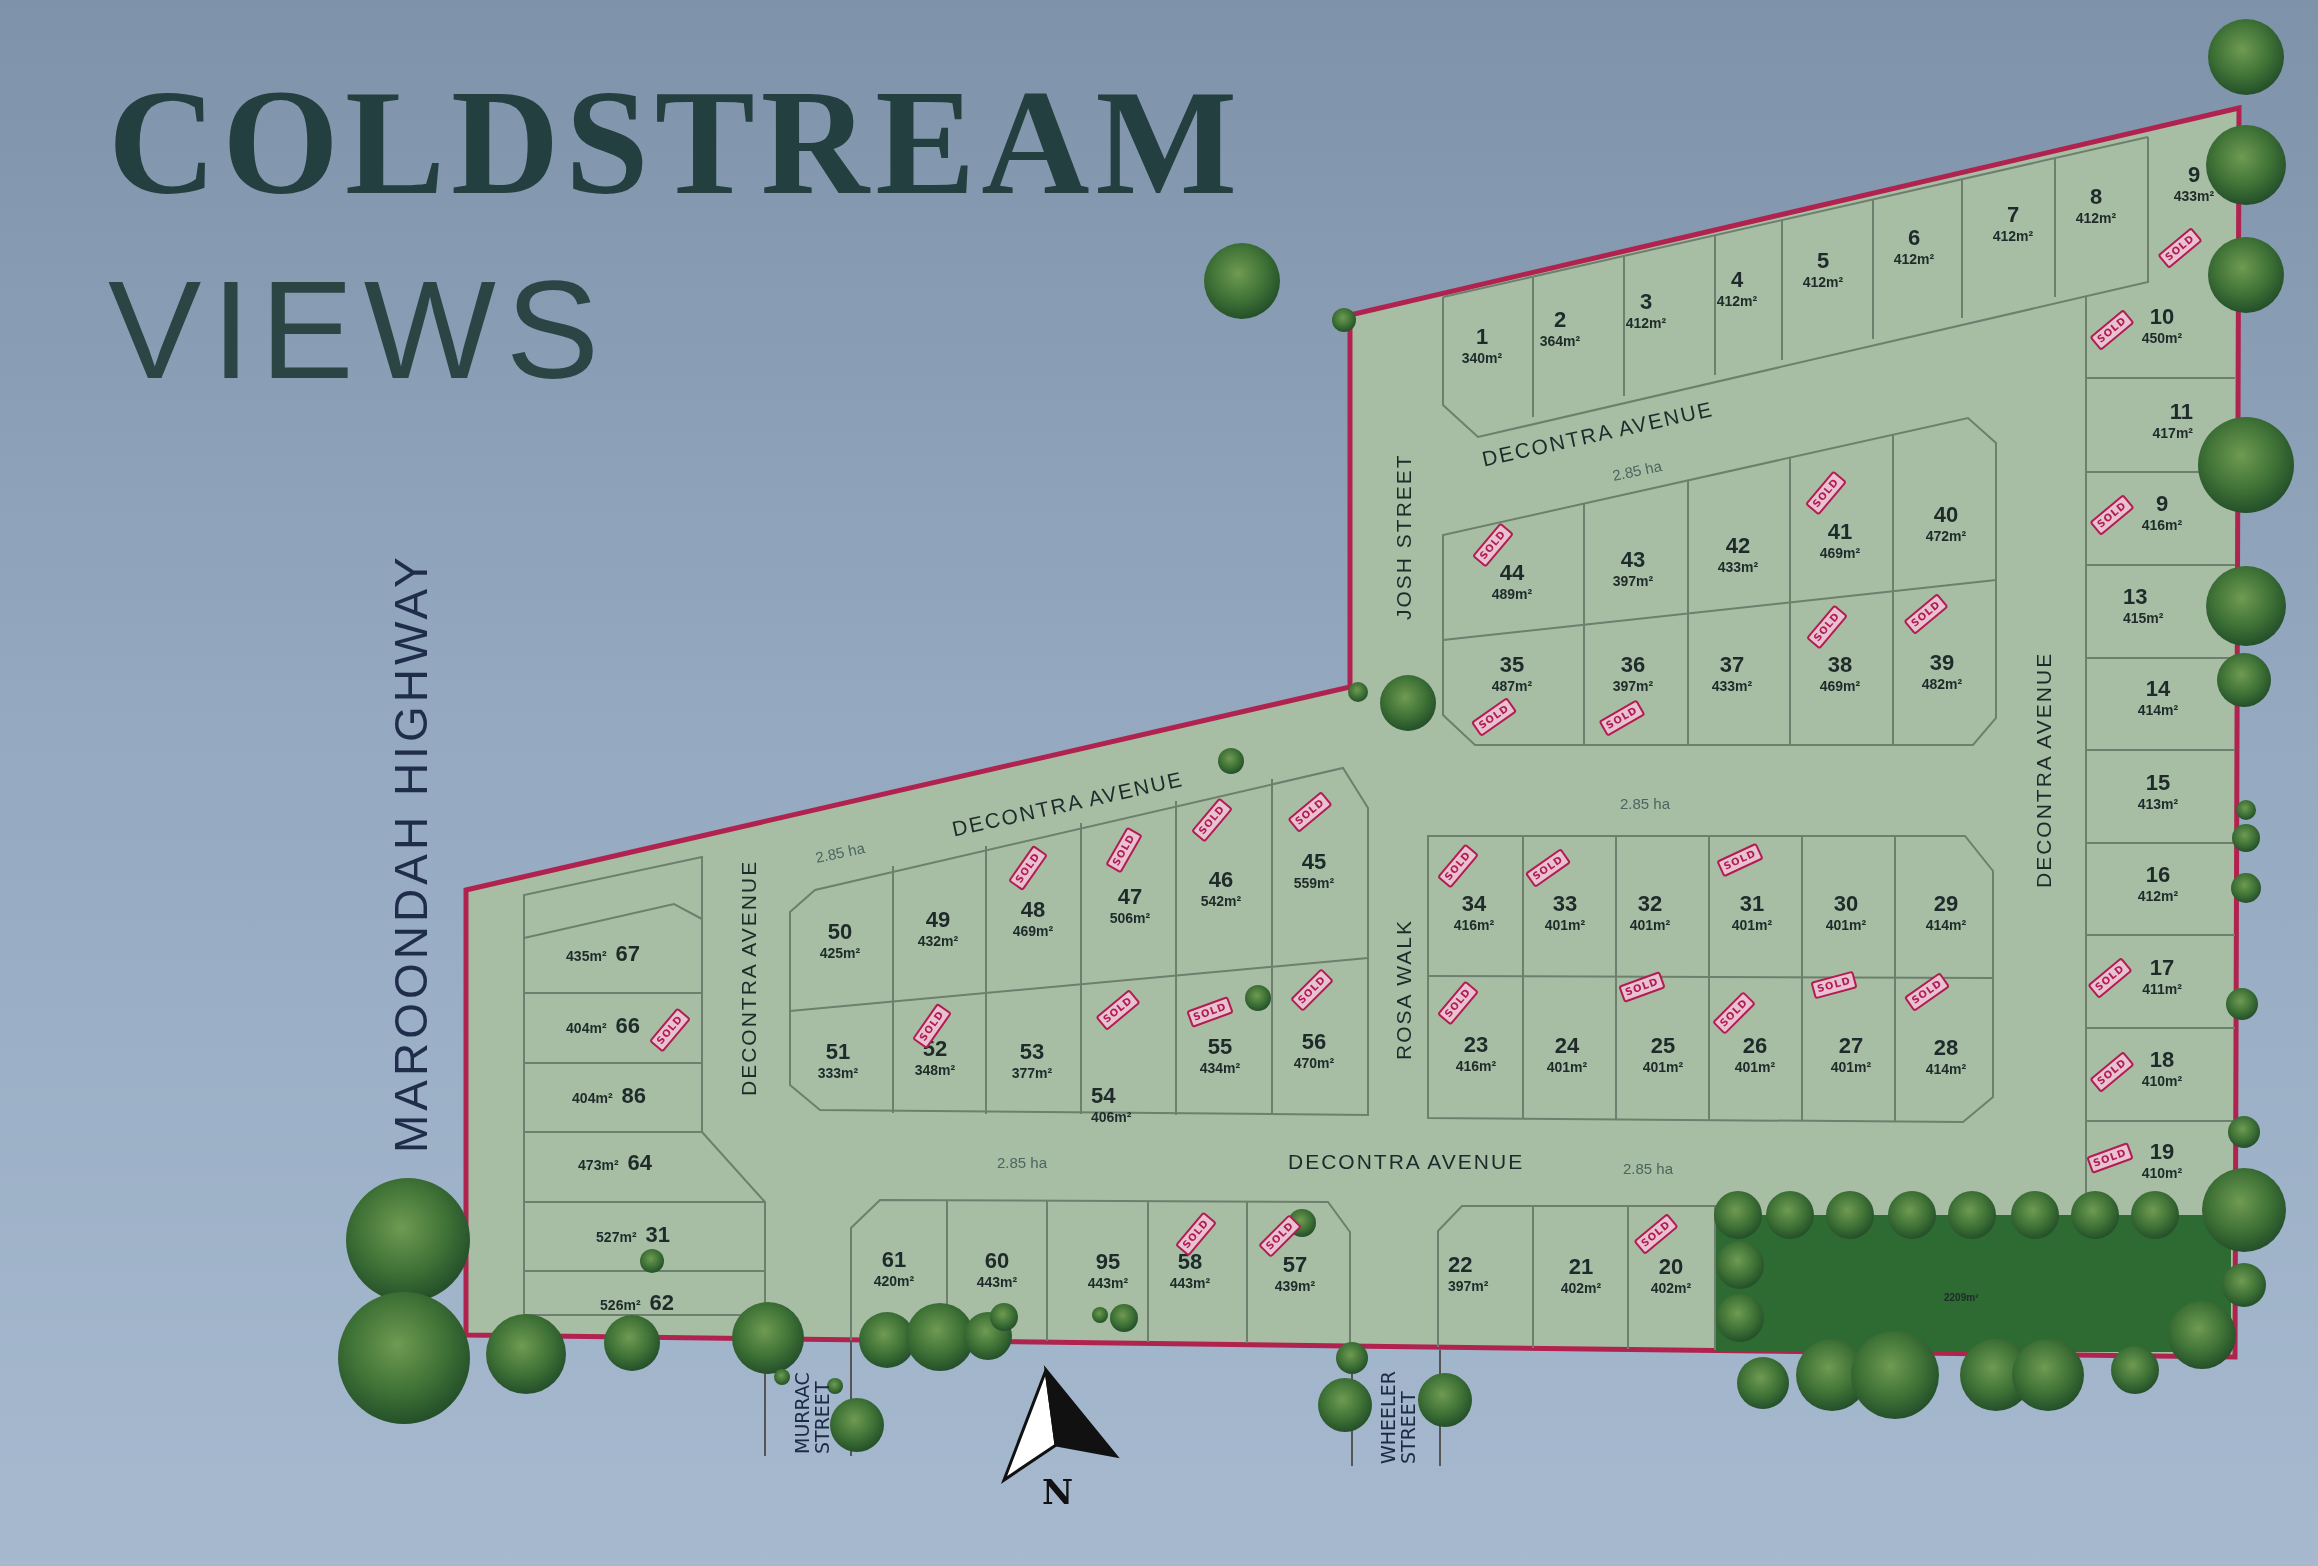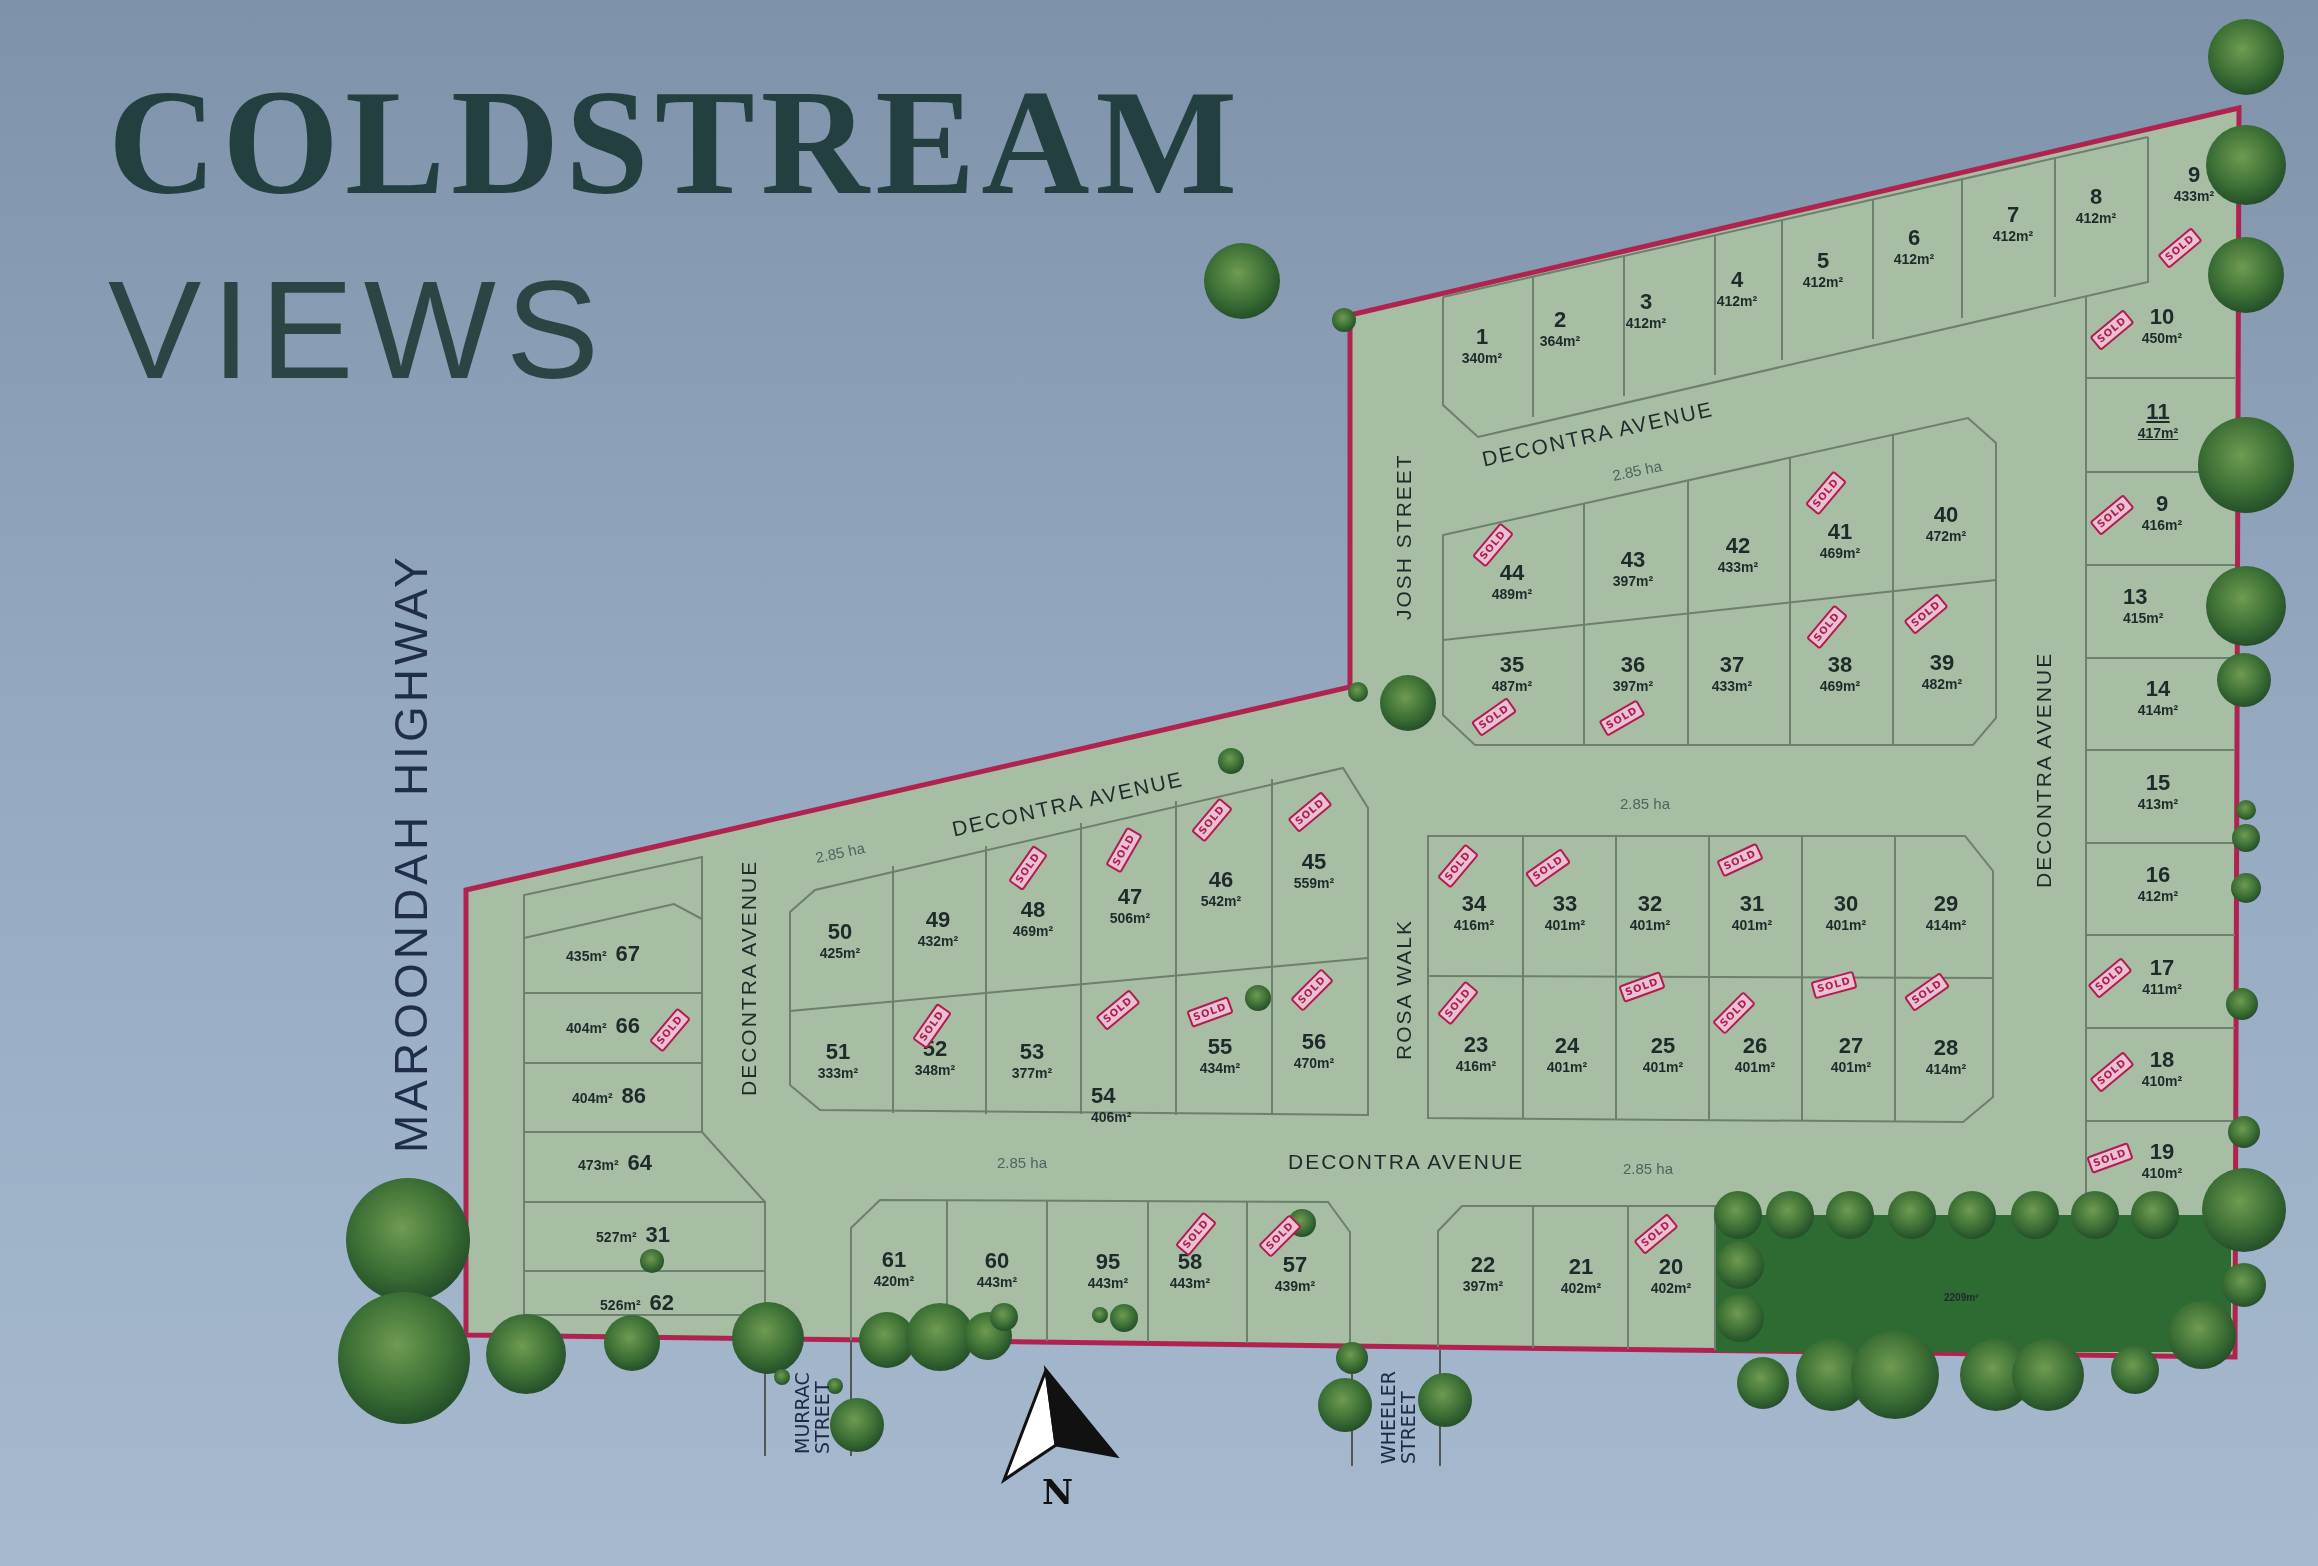--- a/index.html
+++ b/index.html
@@ -234,21 +234,21 @@
     <div class="lbl" style="left: 2159px; top: 162px; width: 70px; text-align: center;">
       <div class="lotnum">9</div>
       <div class="area">433m²</div>
     </div>
     <div class="sold" style="left: 2158px; top: 239px; transform: rotate(-40deg);">SOLD</div>
     <div class="lbl" style="left: 2127px; top: 304px; width: 70px; text-align: center;">
       <div class="lotnum">10</div>
       <div class="area">450m²</div>
     </div>
     <div class="sold" style="left: 2090px; top: 321px; transform: rotate(-40deg);">SOLD</div>
-    <div class="lbl" style="left: 2123px; top: 399px; width: 70px; text-align: center; text-decoration: underline;">
+    <div class="lbl" style="left: 2123px; top: 399px; width: 70px; text-align: right;">
       <div class="lotnum">11</div>
       <div class="area">417m²</div>
     </div>
     <div class="lbl" style="left: 2127px; top: 491px; width: 70px; text-align: center;">
       <div class="lotnum">9</div>
       <div class="area">416m²</div>
     </div>
     <div class="sold" style="left: 2090px; top: 506px; transform: rotate(-40deg);">SOLD</div>
     <div class="lbl" style="left: 2123px; top: 584px; width: 70px; text-align: left;">
       <div class="lotnum">13</div>
@@ -283,21 +283,21 @@
     <div class="sold" style="left: 2088px; top: 1149px; transform: rotate(-20deg);">SOLD</div>
     <div class="lbl" style="left: 1636px; top: 1254px; width: 70px; text-align: center;">
       <div class="lotnum">20</div>
       <div class="area">402m²</div>
     </div>
     <div class="sold" style="left: 1634px; top: 1225px; transform: rotate(-40deg);">SOLD</div>
     <div class="lbl" style="left: 1546px; top: 1254px; width: 70px; text-align: center;">
       <div class="lotnum">21</div>
       <div class="area">402m²</div>
     </div>
-    <div class="lbl" style="left: 1448px; top: 1252px; width: 70px; text-align: center;">
+    <div class="lbl" style="left: 1448px; top: 1252px; width: 70px; ">
       <div class="lotnum">22</div>
       <div class="area">397m²</div>
     </div>
     <div class="lbl" style="left: 1441px; top: 1032px; width: 70px; text-align: center;">
       <div class="lotnum">23</div>
       <div class="area">416m²</div>
     </div>
     <div class="sold" style="left: 1436px; top: 994px; transform: rotate(-50deg);">SOLD</div>
     <div class="lbl" style="left: 1532px; top: 1033px; width: 70px; text-align: center;">
       <div class="lotnum">24</div>

